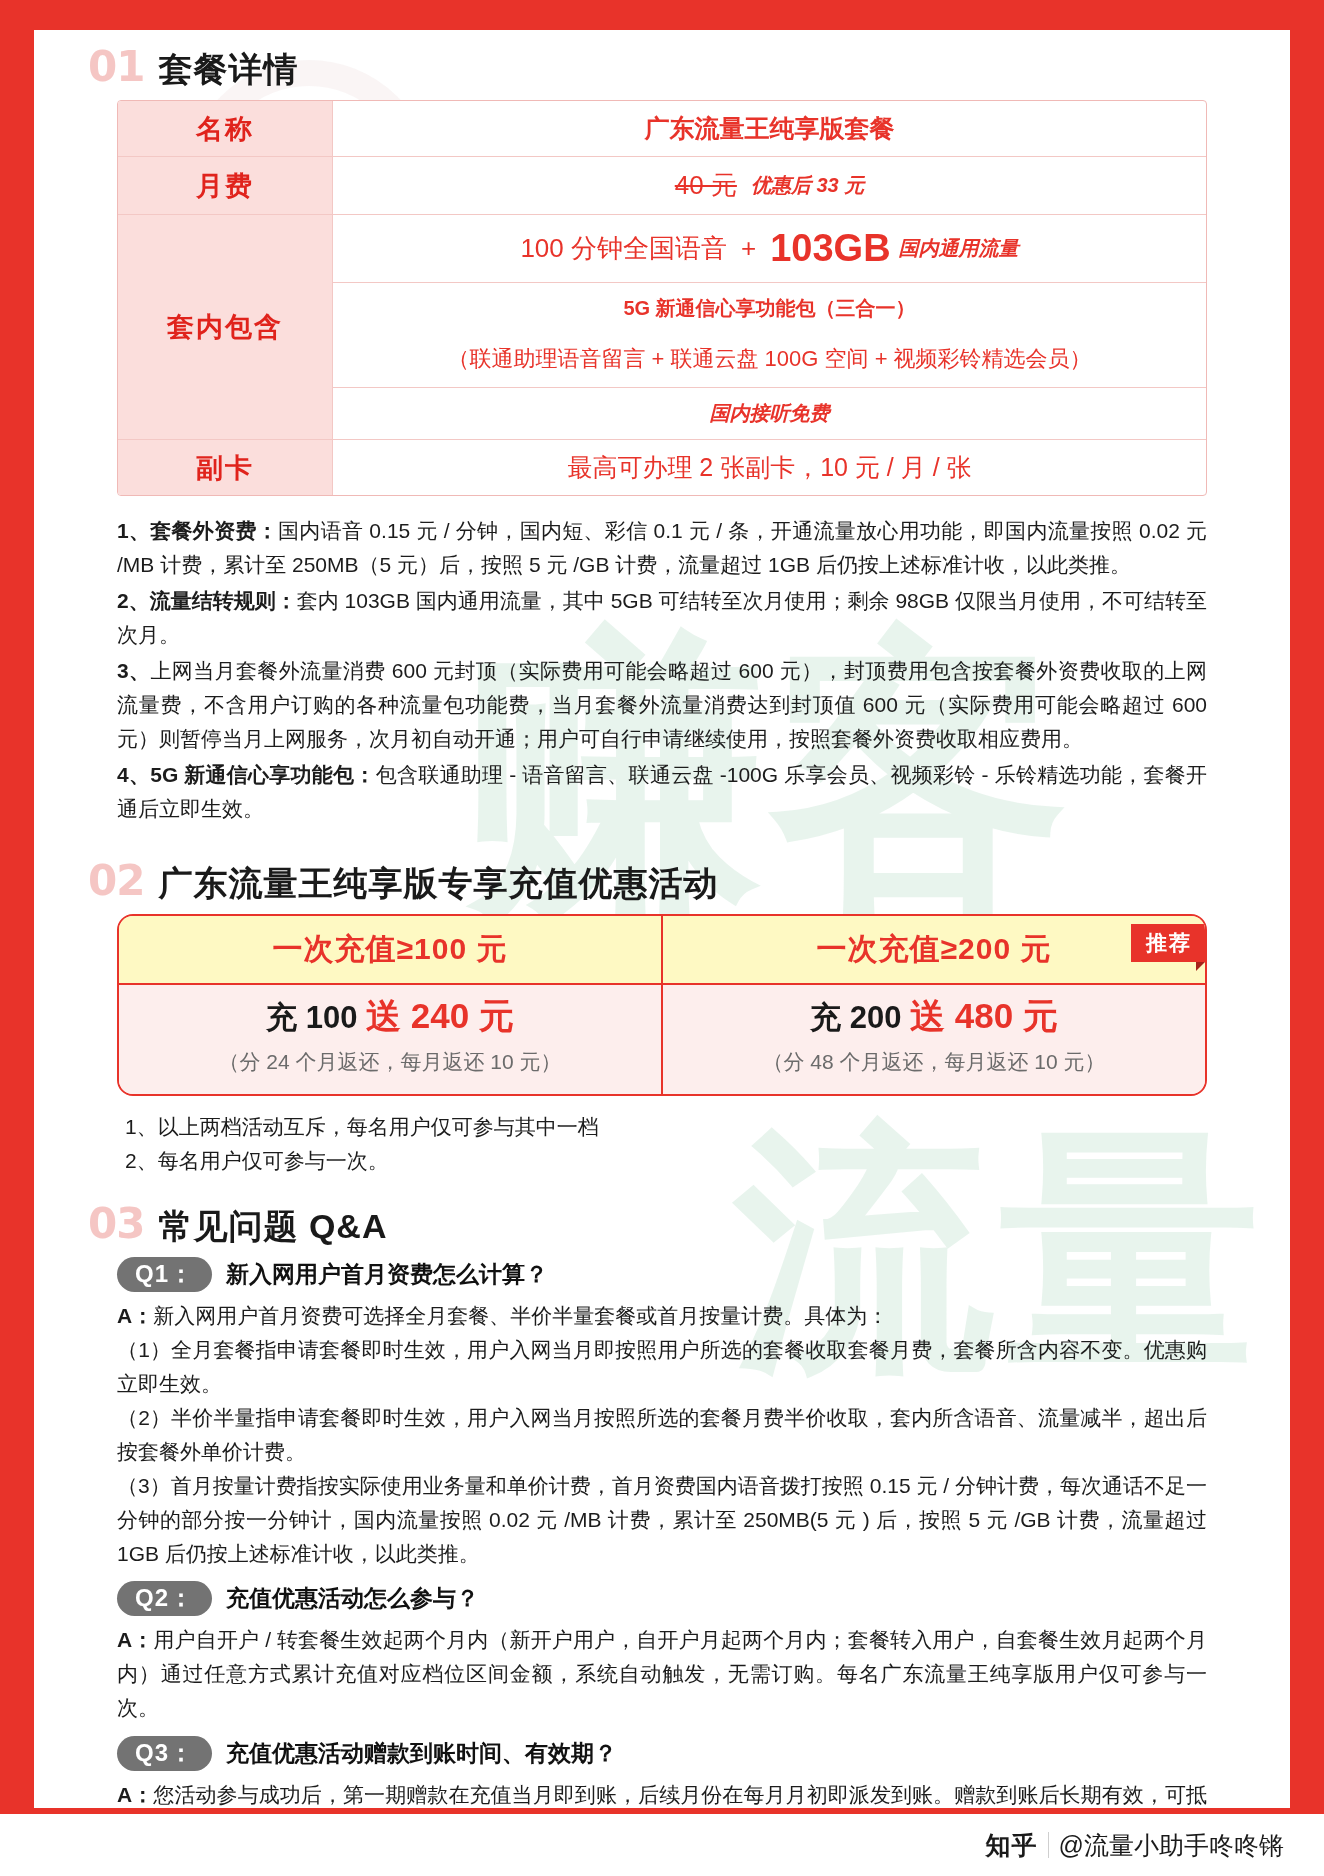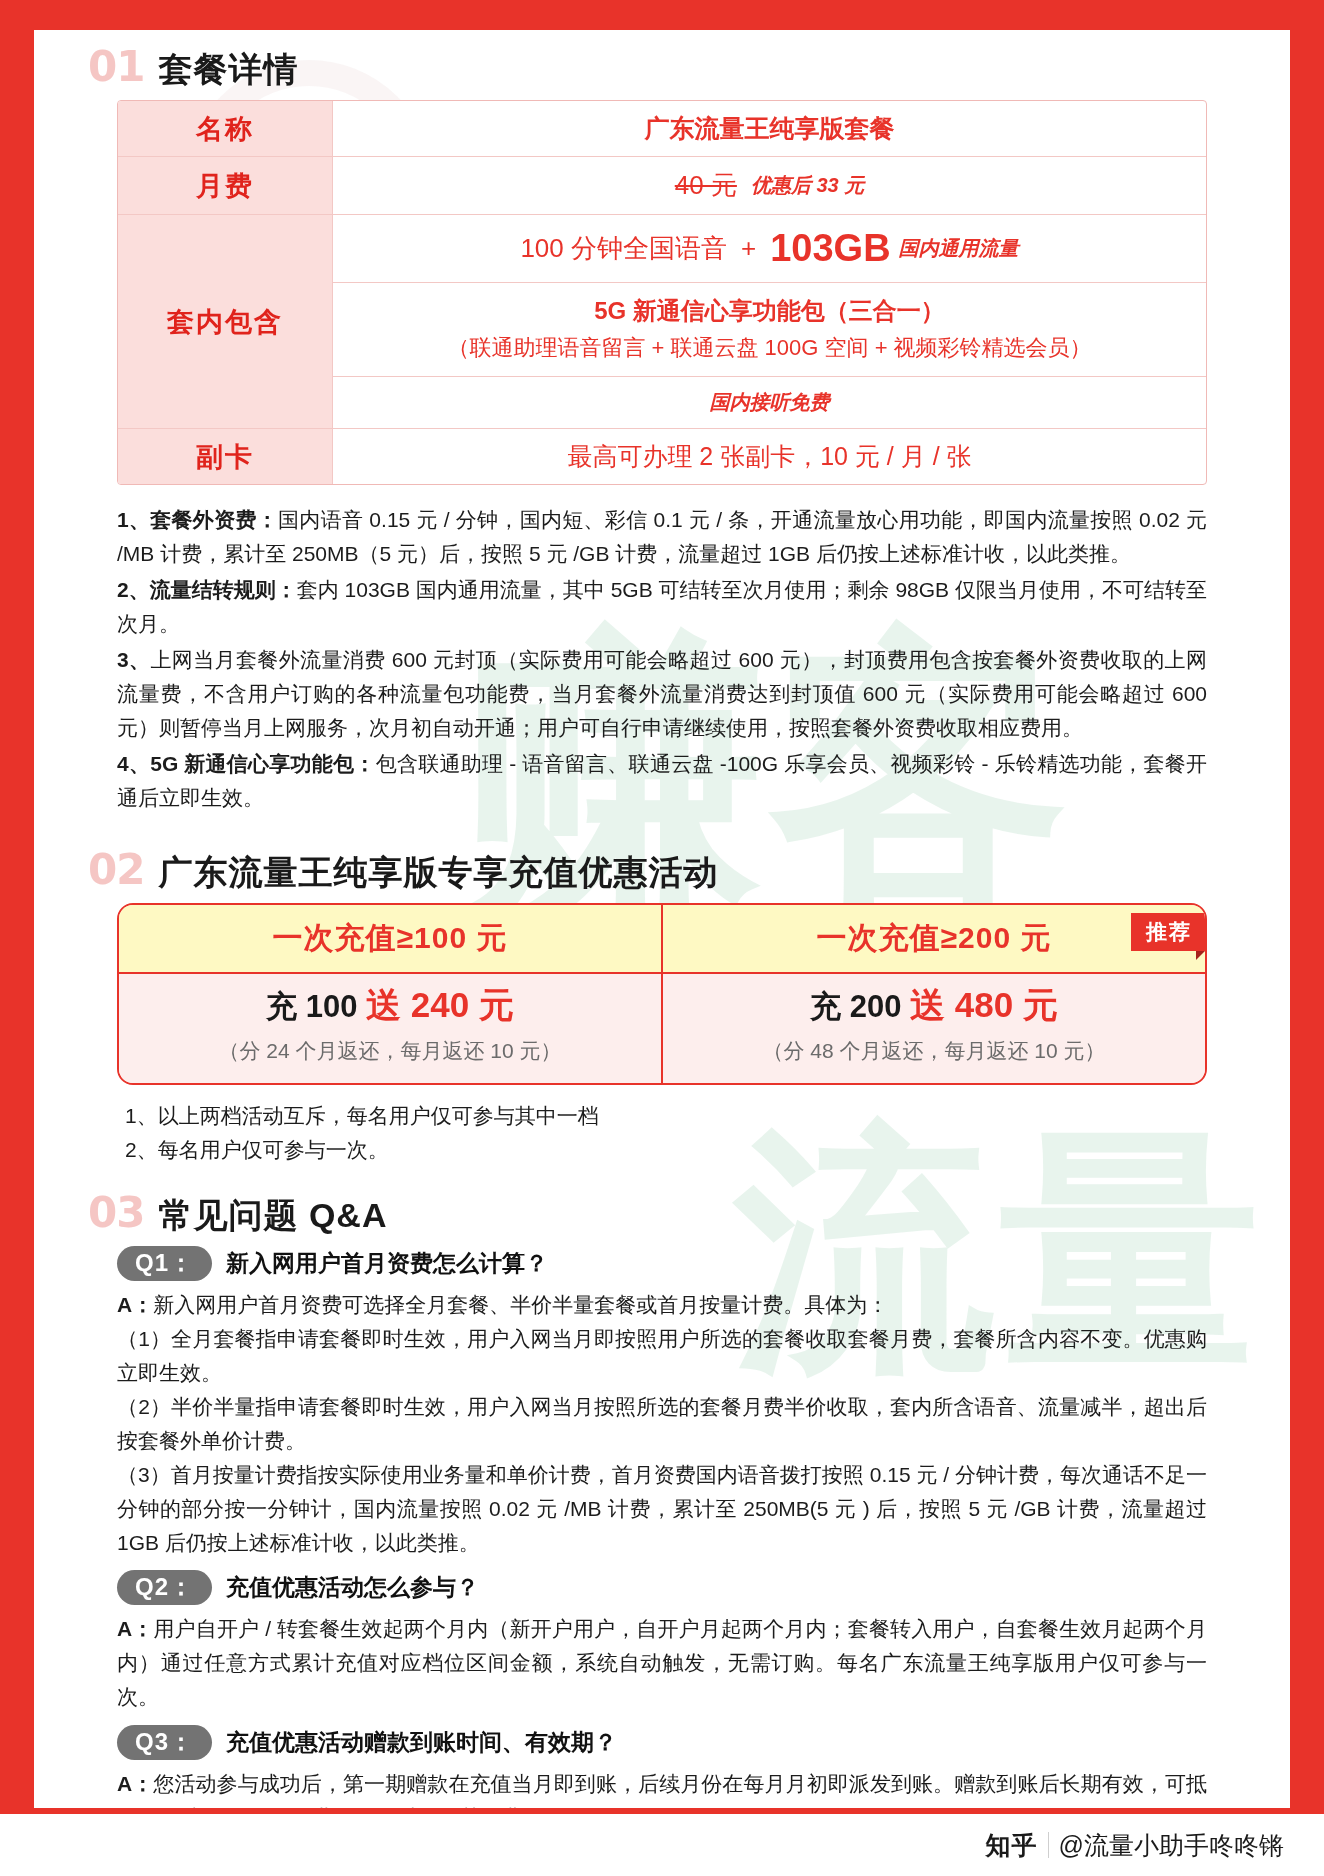--- a/index.html
+++ b/index.html
@@ -128,21 +128,21 @@
     padding: 12px 14px;
     color: #e8332a;
   }
   .subrow + .subrow { border-top: 1px solid #f3c8c5; }
 
   .big-num { font-size: 38px; font-weight: 700; letter-spacing: 0px; }
   .mid { font-size: 26px; font-weight: 400; }
   .strike { text-decoration: line-through; font-weight: 400; }
   .bold-26 { font-size: 20px; font-weight: 700; font-style: italic; }
   .s22 { font-size: 22px; font-weight: 400; line-height: 1.5; }
-  .s24b { font-size: 24px; font-weight: 700; }
+  .s24b { font-size: 20px; font-weight: 700; }
   .plus { font-size: 26px; font-weight: 400; padding: 0 14px; }
 
   
   .notes {
     width: 1090px;
     margin: 18px auto 0 auto;
     font-size: 21px;
     line-height: 1.62;
     color: #1c1c1c;
   }
@@ -319,21 +319,21 @@
           <div class="plabel">套内包含</div>
           <div class="rowgroup">
             <div class="subrow">
               <span class="mid">100 分钟全国语音</span>
               <span class="plus">+</span>
               <span class="big-num">103GB</span>
               <span class="bold-26" style="margin-left:8px">国内通用流量</span>
             </div>
             <div class="subrow" style="flex-direction:column;">
               <div class="s24b">5G 新通信心享功能包（三合一）</div>
-              <div class="s22" style="margin-top:4px">（联通助理语音留言 + 联通云盘 100G 空间 + 视频彩铃精选会员）</div>
+              <div class="s22" style="margin-top:20px">（联通助理语音留言 + 联通云盘 100G 空间 + 视频彩铃精选会员）</div>
             </div>
             <div class="subrow">
               <span class="bold-26">国内接听免费</span>
             </div>
           </div>
         </div>
 
         <div class="prow">
           <div class="plabel">副卡</div>
           <div class="pvalue plain">最高可办理 2 张副卡，10 元 / 月 / 张</div>

